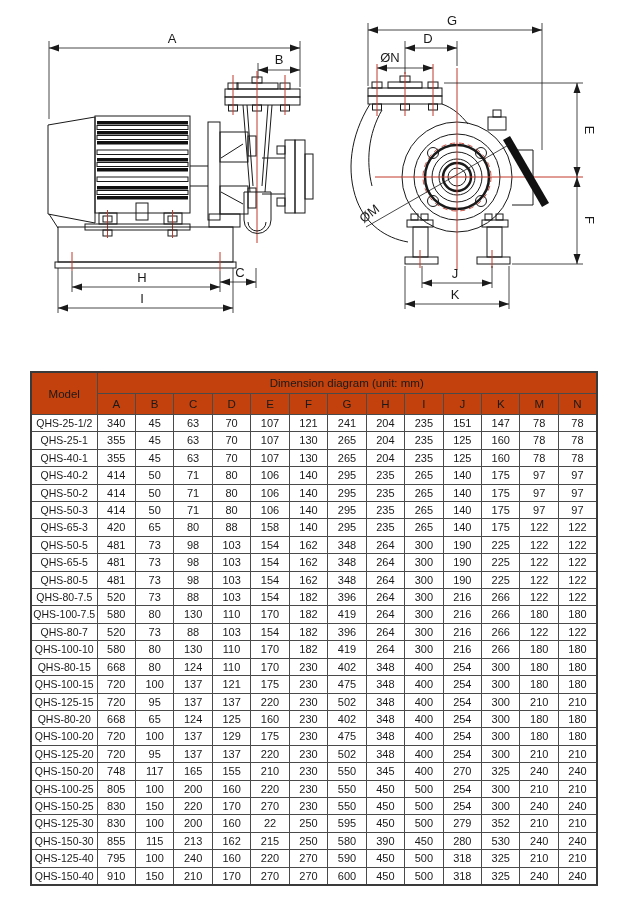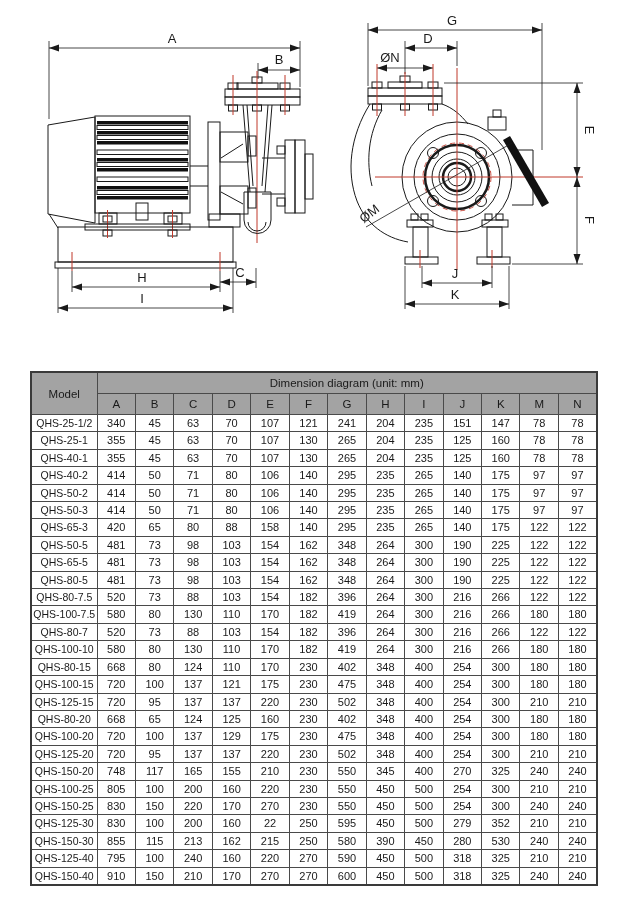--- a/index.html
+++ b/index.html
@@ -10,21 +10,21 @@
   svg.drawing .thick{stroke:#1a1a1a;fill:none;stroke-width:2.5;}
   svg.drawing .fill{fill:#111;stroke:none;}
   svg.drawing .red{stroke:#c0392b;fill:none;stroke-width:1;}
   svg.drawing .reddash{stroke:#c0392b;fill:none;stroke-width:0.9;stroke-dasharray:5,4;}
   svg.drawing .dim{stroke:#1a1a1a;fill:none;stroke-width:0.8;}
   svg.drawing text.lbl{font-family:"Liberation Sans",sans-serif;font-size:13px;
          fill:#1a1a1a;stroke:none;text-anchor:middle;}
   .tablewrap{position:absolute;top:371px;left:30px;width:568px;}
   table{border-collapse:collapse;width:100%;table-layout:fixed;border:2px solid #3a3a3a;}
   th,td{border:1px solid #4a4a4a;text-align:center;padding:0;overflow:hidden;white-space:nowrap;}
-  thead th{background:#a3a3a3;font-weight:normal;height:20px;font-size:11.5px;}
+  thead th{background:#c2410c;font-weight:normal;height:20px;font-size:11.5px;}
   tbody td{height:16.4px;background:#fff;font-size:11px;line-height:16.4px;}
   tbody td.model{font-size:10.5px;margin-top:48px;}
   col.model-col{width:66px;}
 </style>
 </head>
 <body>
 
 <div class="sheet">
 
 <svg class="drawing" width="628" height="360" viewBox="0 0 628 360">

